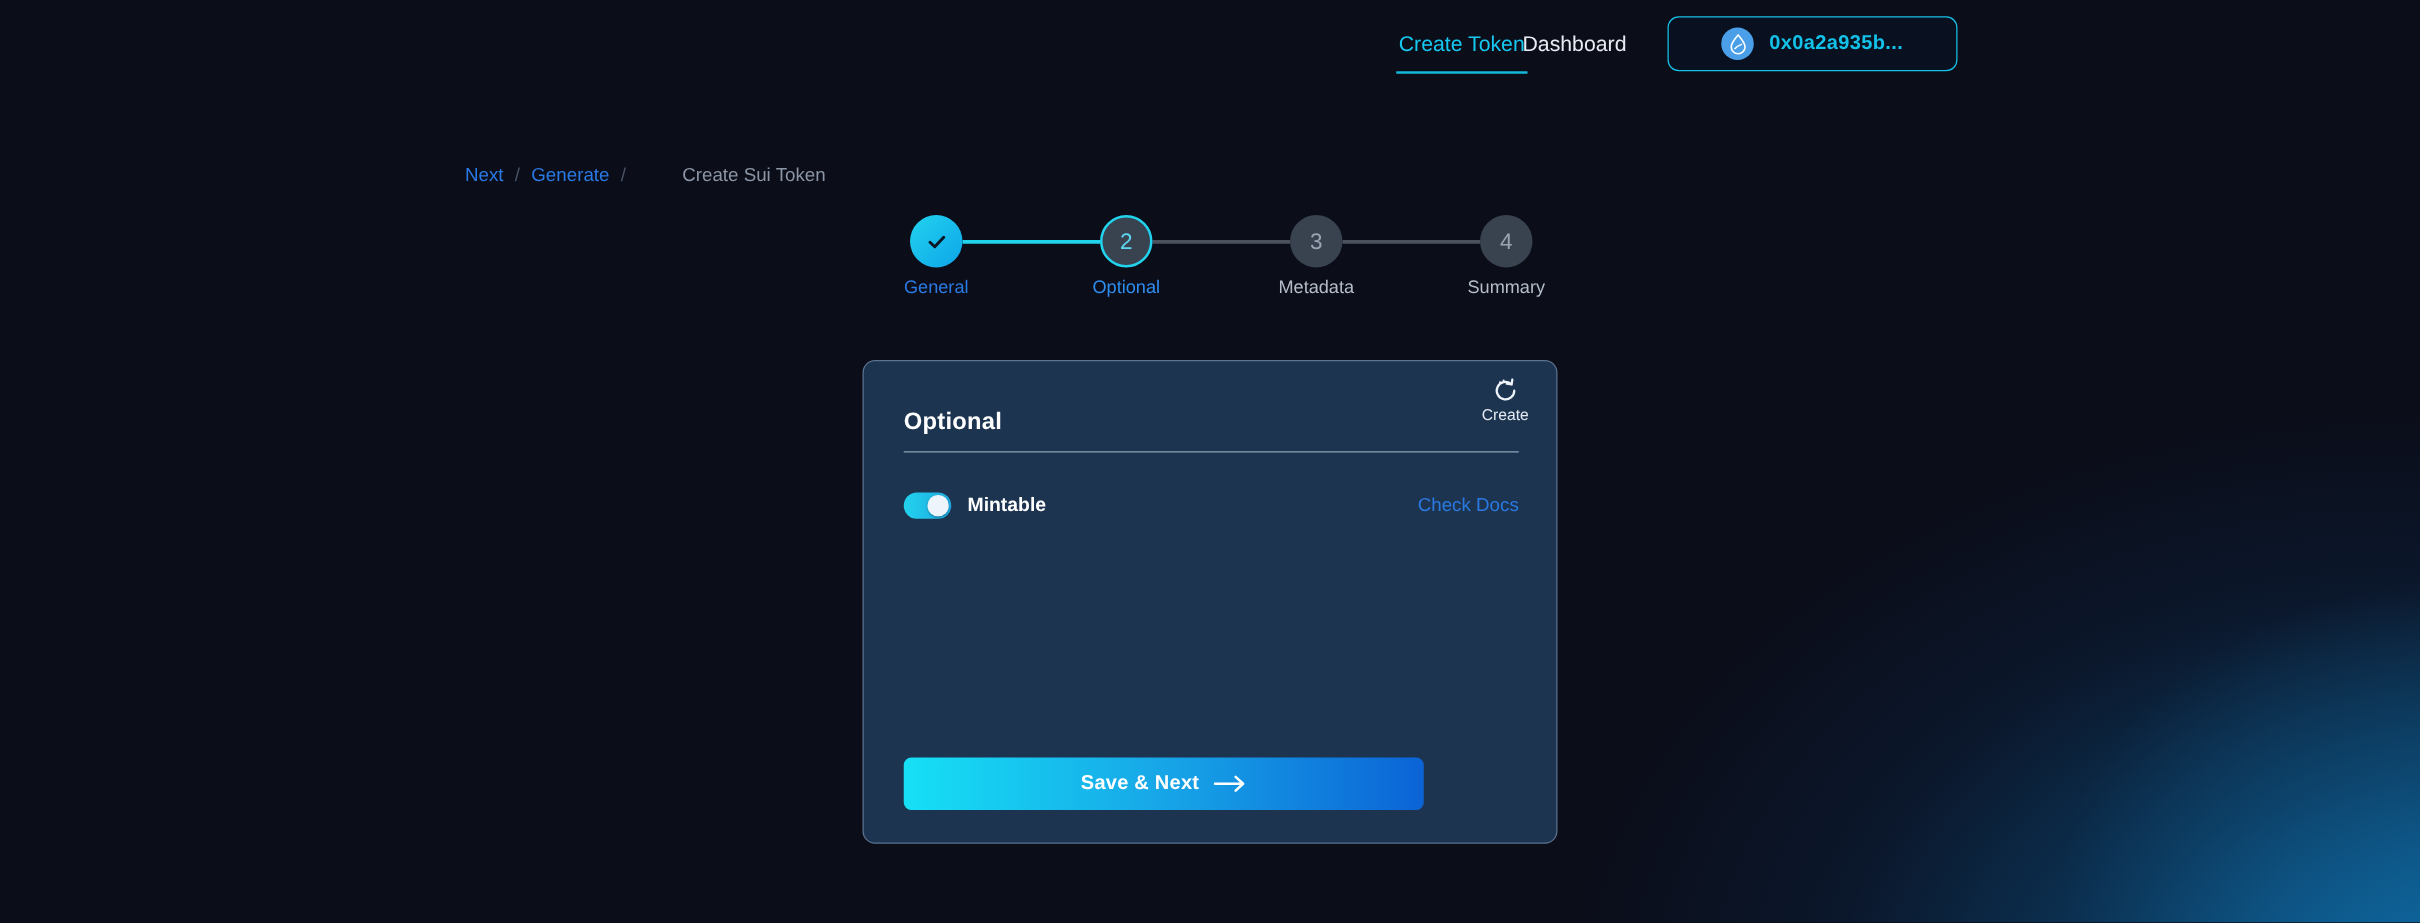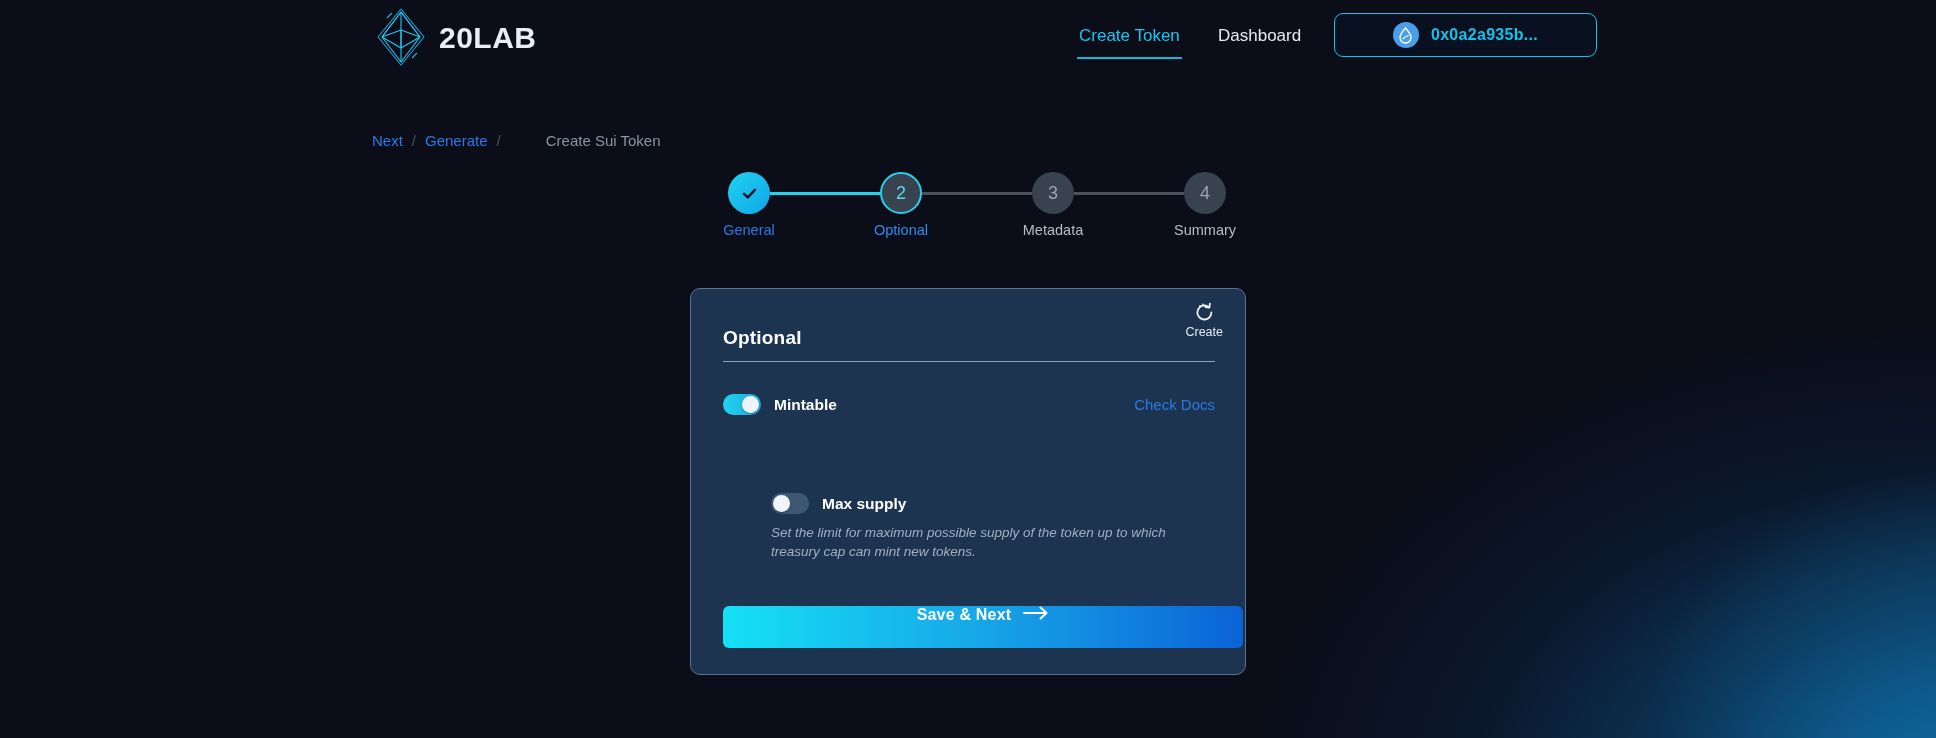--- a/index.html
+++ b/index.html
@@ -33,31 +33,31 @@
   .logo-text {
     font-size:30px; font-weight:700; color:#e9edf4;
     letter-spacing:0.5px; line-height:1;
     position:relative; top:1px;
   }
   .nav-link {
     font-size:17px; color:#e7ebf2; text-decoration:none;
     padding:4px 2px; position:relative; cursor:pointer;
     white-space:nowrap;
   }
-  .nav-link.active { color:#16c8f0; }
+  .nav-link.active { color:#16c8f0;margin-left:40px; }
   .nav-link.active::after {
     content:""; position:absolute; left:0; right:0; bottom:-9px;
     height:2px; background:#12b8d8;
   }
   .nav-item-createtoken { position:absolute; left:1077px; top:22px; }
   .nav-item-dashboard   { position:absolute; left:1216px; top:22px; }
 
   .wallet-btn {
     position:absolute; left:1334px; top:13px;
-    width:263px; height:44px;
+    width:232px; height:44px;
     border:1.6px solid #16c0e8; border-radius:9px;
     background:rgba(10,22,38,0.55);
     display:flex; align-items:center; justify-content:center; gap:12px;
     cursor:pointer;
   }
   .sui-icon {
     width:26px; height:26px; border-radius:50%;
     background:#4a9fe8; display:flex; align-items:center; justify-content:center;
     flex:none;
   }
@@ -163,52 +163,36 @@
   }
   .opt-desc {
     margin-top:9px; font-size:13.5px; font-style:italic;
     color:#9fb0c4; line-height:1.4;
   }
   .option-maxsupply .opt-desc { margin-top:10px; }
 
   
   .cta {
     position:absolute; left:32px; bottom:26px;
-    width:520px; height:42px;
+    width:416px; height:42px;
     border:none; border-radius:6px;
     background:linear-gradient(90deg,#16e0f5 0%,#17a8e8 48%,#0b63d6 100%);
     color:#ffffff; font-size:16px; font-weight:700;
     font-family:"Liberation Sans", sans-serif;
-    display:flex; justify-content:center; gap:12px;
+    display:flex; align-items:center; justify-content:center; gap:12px;
     cursor:pointer; letter-spacing:0.2px;
   }
 </style>
 </head>
 <body>
 
 <div id="root">
 
   <div class="header">
 
-    <div class="logo-wrap">
-      <svg class="logo-mark" viewBox="0 0 58 62">
-        <g fill="none" stroke="#22c8ee" stroke-width="1.1" stroke-linejoin="round">
-          <path d="M29 3 L52 31 L29 59 L6 31 Z" stroke="#1ea8d8"></path>
-          <path d="M29 6 L48 31 L29 56 L10 31 Z"></path>
-          <path d="M29 6 L29 56"></path>
-          <path d="M10 31 L29 24 L48 31"></path>
-          <path d="M10 31 L29 42 L48 31"></path>
-          <path d="M29 24 L29 42"></path>
-          <path d="M10 31 L29 6 L48 31" stroke-opacity="0.85"></path>
-          <path d="M15 12 L20 7" stroke="#2fd8f5" stroke-opacity="0.8"></path>
-          <path d="M40 52 L45 47" stroke="#2fd8f5" stroke-opacity="0.8"></path>
-        </g>
-      </svg>
-      <span class="logo-text">20LAB</span>
-    </div>
 
     <a class="nav-link active nav-item-createtoken">Create Token</a>
     <a class="nav-link nav-item-dashboard">Dashboard</a>
 
     <div class="wallet-btn">
       <span class="sui-icon">
         <svg width="15" height="17" viewBox="0 0 15 17">
           <path d="M7.5 1 C7.5 1 13 7.2 13 10.6 C13 13.6 10.6 16 7.5 16 C4.4 16 2 13.6 2 10.6 C2 7.2 7.5 1 7.5 1 Z" fill="none" stroke="#ffffff" stroke-width="1.3"></path>
           <path d="M4.6 12.2 C6.2 10.2 8.9 9.0 10.6 8.3" fill="none" stroke="#ffffff" stroke-width="1.2"></path>
         </svg>
@@ -280,31 +264,20 @@
         <div class="opt-head-left">
           <div class="toggle on">
             <span class="knob"></span>
           </div>
           <span class="opt-title">Mintable</span>
         </div>
         <a class="opt-link">Check Docs</a>
       </div>
     </div>
 
-    <div class="option-maxsupply">
-      <div class="opt-head">
-        <div class="opt-head-left">
-          <div class="toggle off">
-            <span class="knob"></span>
-          </div>
-          <span class="opt-title">Max supply</span>
-        </div>
-      </div>
-      <p class="opt-desc">Set the limit for maximum possible supply of the token up to which treasury cap can mint new tokens.</p>
-    </div>
 
     <button class="cta">
       <span>Save &amp; Next</span>
       <svg width="26" height="14" viewBox="0 0 26 14">
         <path d="M1 7 H23 M17.5 1.5 L23.5 7 L17.5 12.5" fill="none" stroke="#ffffff" stroke-width="2" stroke-linecap="round" stroke-linejoin="round"></path>
       </svg>
     </button>
 
   </section>
 

